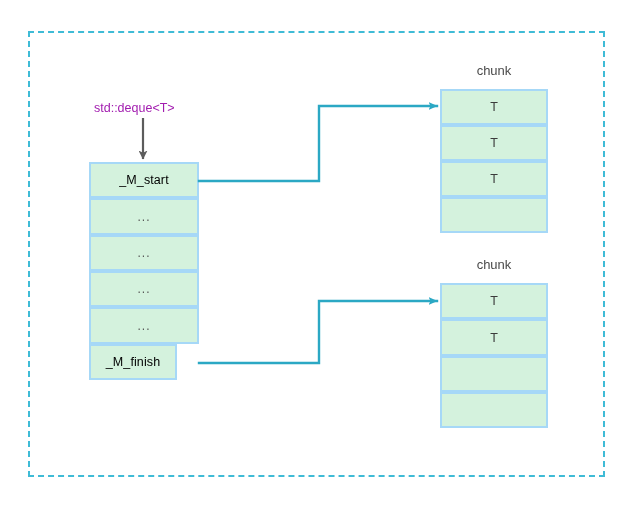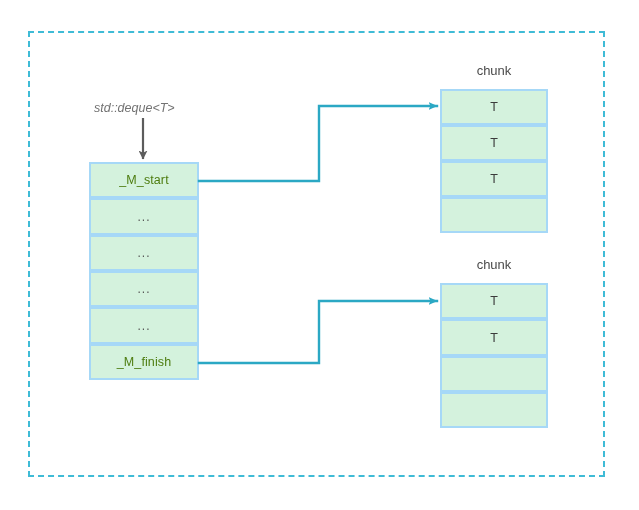--- a/index.html
+++ b/index.html
@@ -33,21 +33,21 @@
 
   
   .cell {
     position: absolute;
     box-sizing: border-box;
     background: #d4f2dd;
     border: 2px solid #a6d8f7;
     display: flex;
     align-items: center;
     justify-content: center;
-    color: #4d7c0f;
+    color: #000000;
     font-size: 12.5px;
     letter-spacing: 0.1px;
   }
   .cell.ellipsis {
     font-size: 12px;
     color: #555;
     letter-spacing: 1px;
   }
   .cell.t-cell {
     font-size: 12.5px;
@@ -83,23 +83,22 @@
   }
   #chunk-label-1 { left: 440px; top: 63px; }
   #chunk-label-2 { left: 440px; top: 257px; }
 
   
   .source-label {
     position: absolute;
     left: 94px;
     top: 101px;
     font-size: 12.5px;
-    color: #737373;
+    color: #a21caf;
     white-space: nowrap;
-    font-style: italic;
   }
 
   
   .overlay {
     position: absolute;
     left: 0;
     top: 0;
     width: 639px;
     height: 510px;
     pointer-events: none;
@@ -113,21 +112,21 @@
   <div class="outer-frame"></div>
 
   <div class="source-label">std::deque&lt;T&gt;</div>
 
   <div class="map-col" id="map-col">
       <div class="cell" style="left: 0px; top: 0px; width: 110px; height: 36px;">_M_start</div>
       <div class="cell ellipsis" style="left: 0px; top: 36px; width: 110px; height: 37px;">...</div>
       <div class="cell ellipsis" style="left: 0px; top: 73px; width: 110px; height: 36px;">...</div>
       <div class="cell ellipsis" style="left: 0px; top: 109px; width: 110px; height: 36px;">...</div>
       <div class="cell ellipsis" style="left: 0px; top: 145px; width: 110px; height: 37px;">...</div>
-      <div class="cell" style="left: 0px; top: 182px; width: 110px; height: 36px;">_M_finish</div>
+      <div class="cell" style="left: 0px; top: 182px; width: 88px; height: 36px;">_M_finish</div>
     </div>
 
   <div class="chunk-label" id="chunk-label-1">chunk</div>
   <div class="chunk-col" id="chunk-1">
       <div class="cell t-cell" style="left: 0px; top: 0px; width: 108px; height: 36px;">T</div>
       <div class="cell t-cell" style="left: 0px; top: 36px; width: 108px; height: 36px;">T</div>
       <div class="cell t-cell" style="left: 0px; top: 72px; width: 108px; height: 36px;">T</div>
       <div class="cell empty-cell" style="left: 0px; top: 108px; width: 108px; height: 36px;"></div>
     </div>
 

